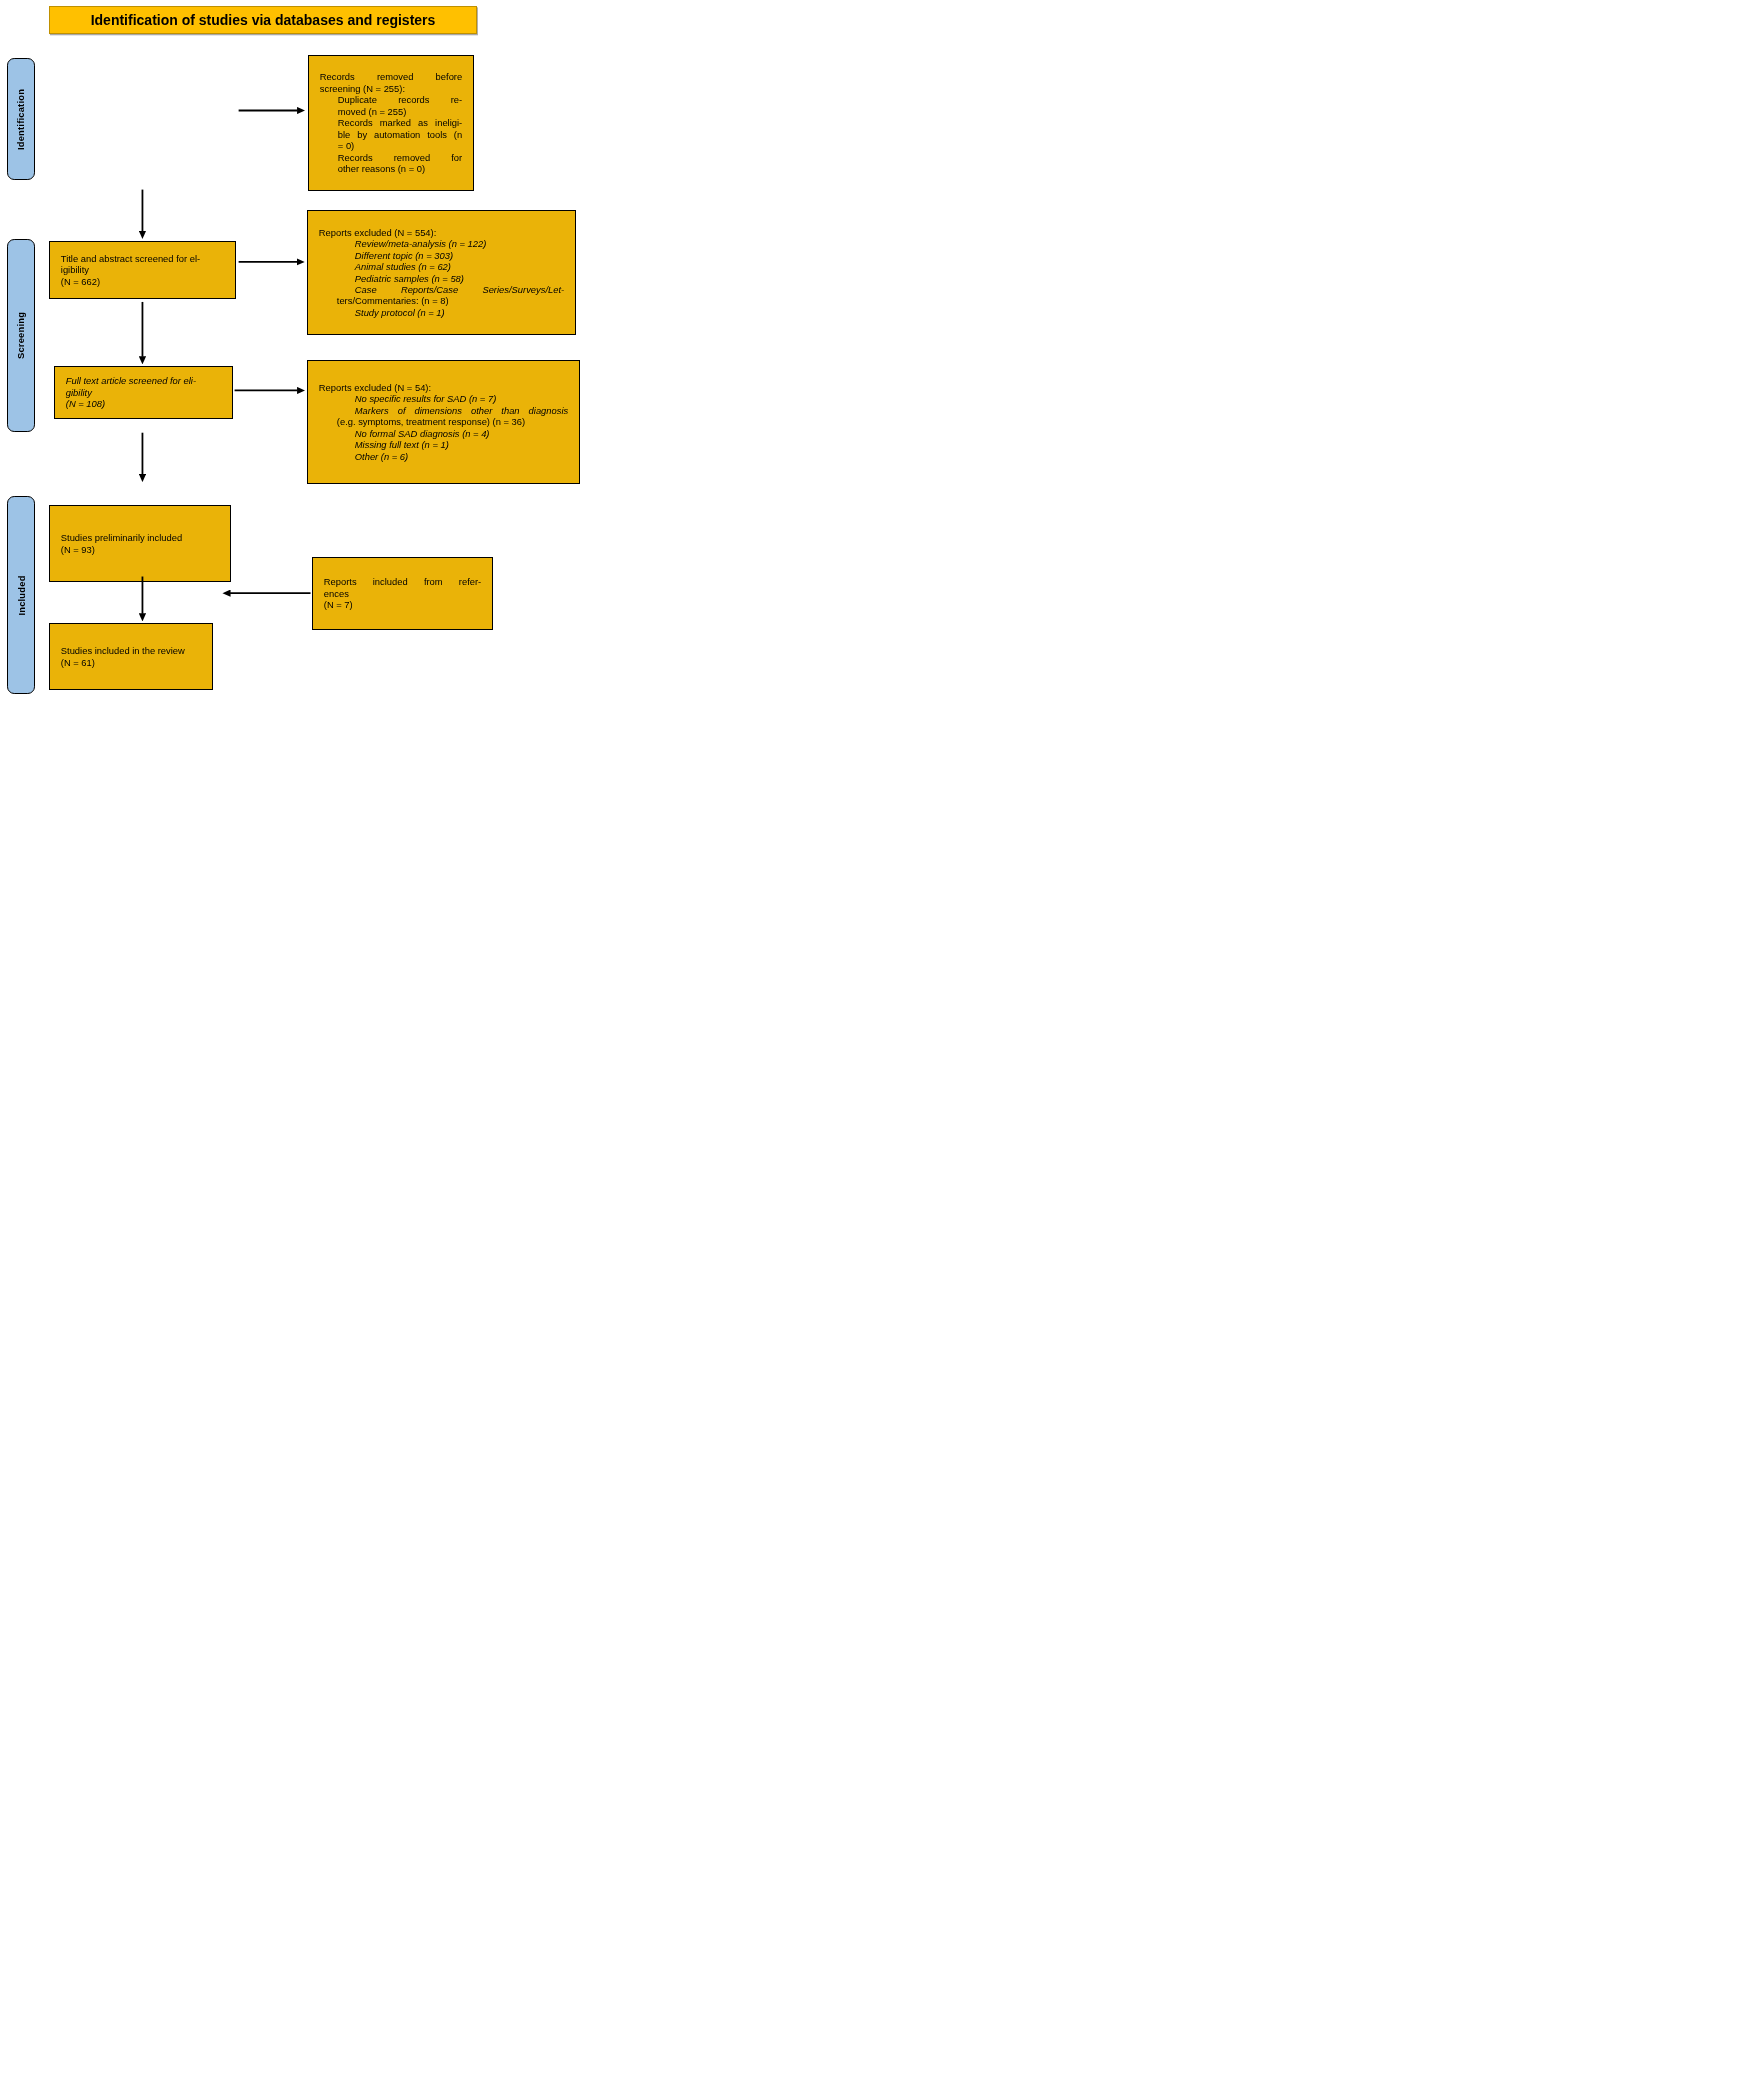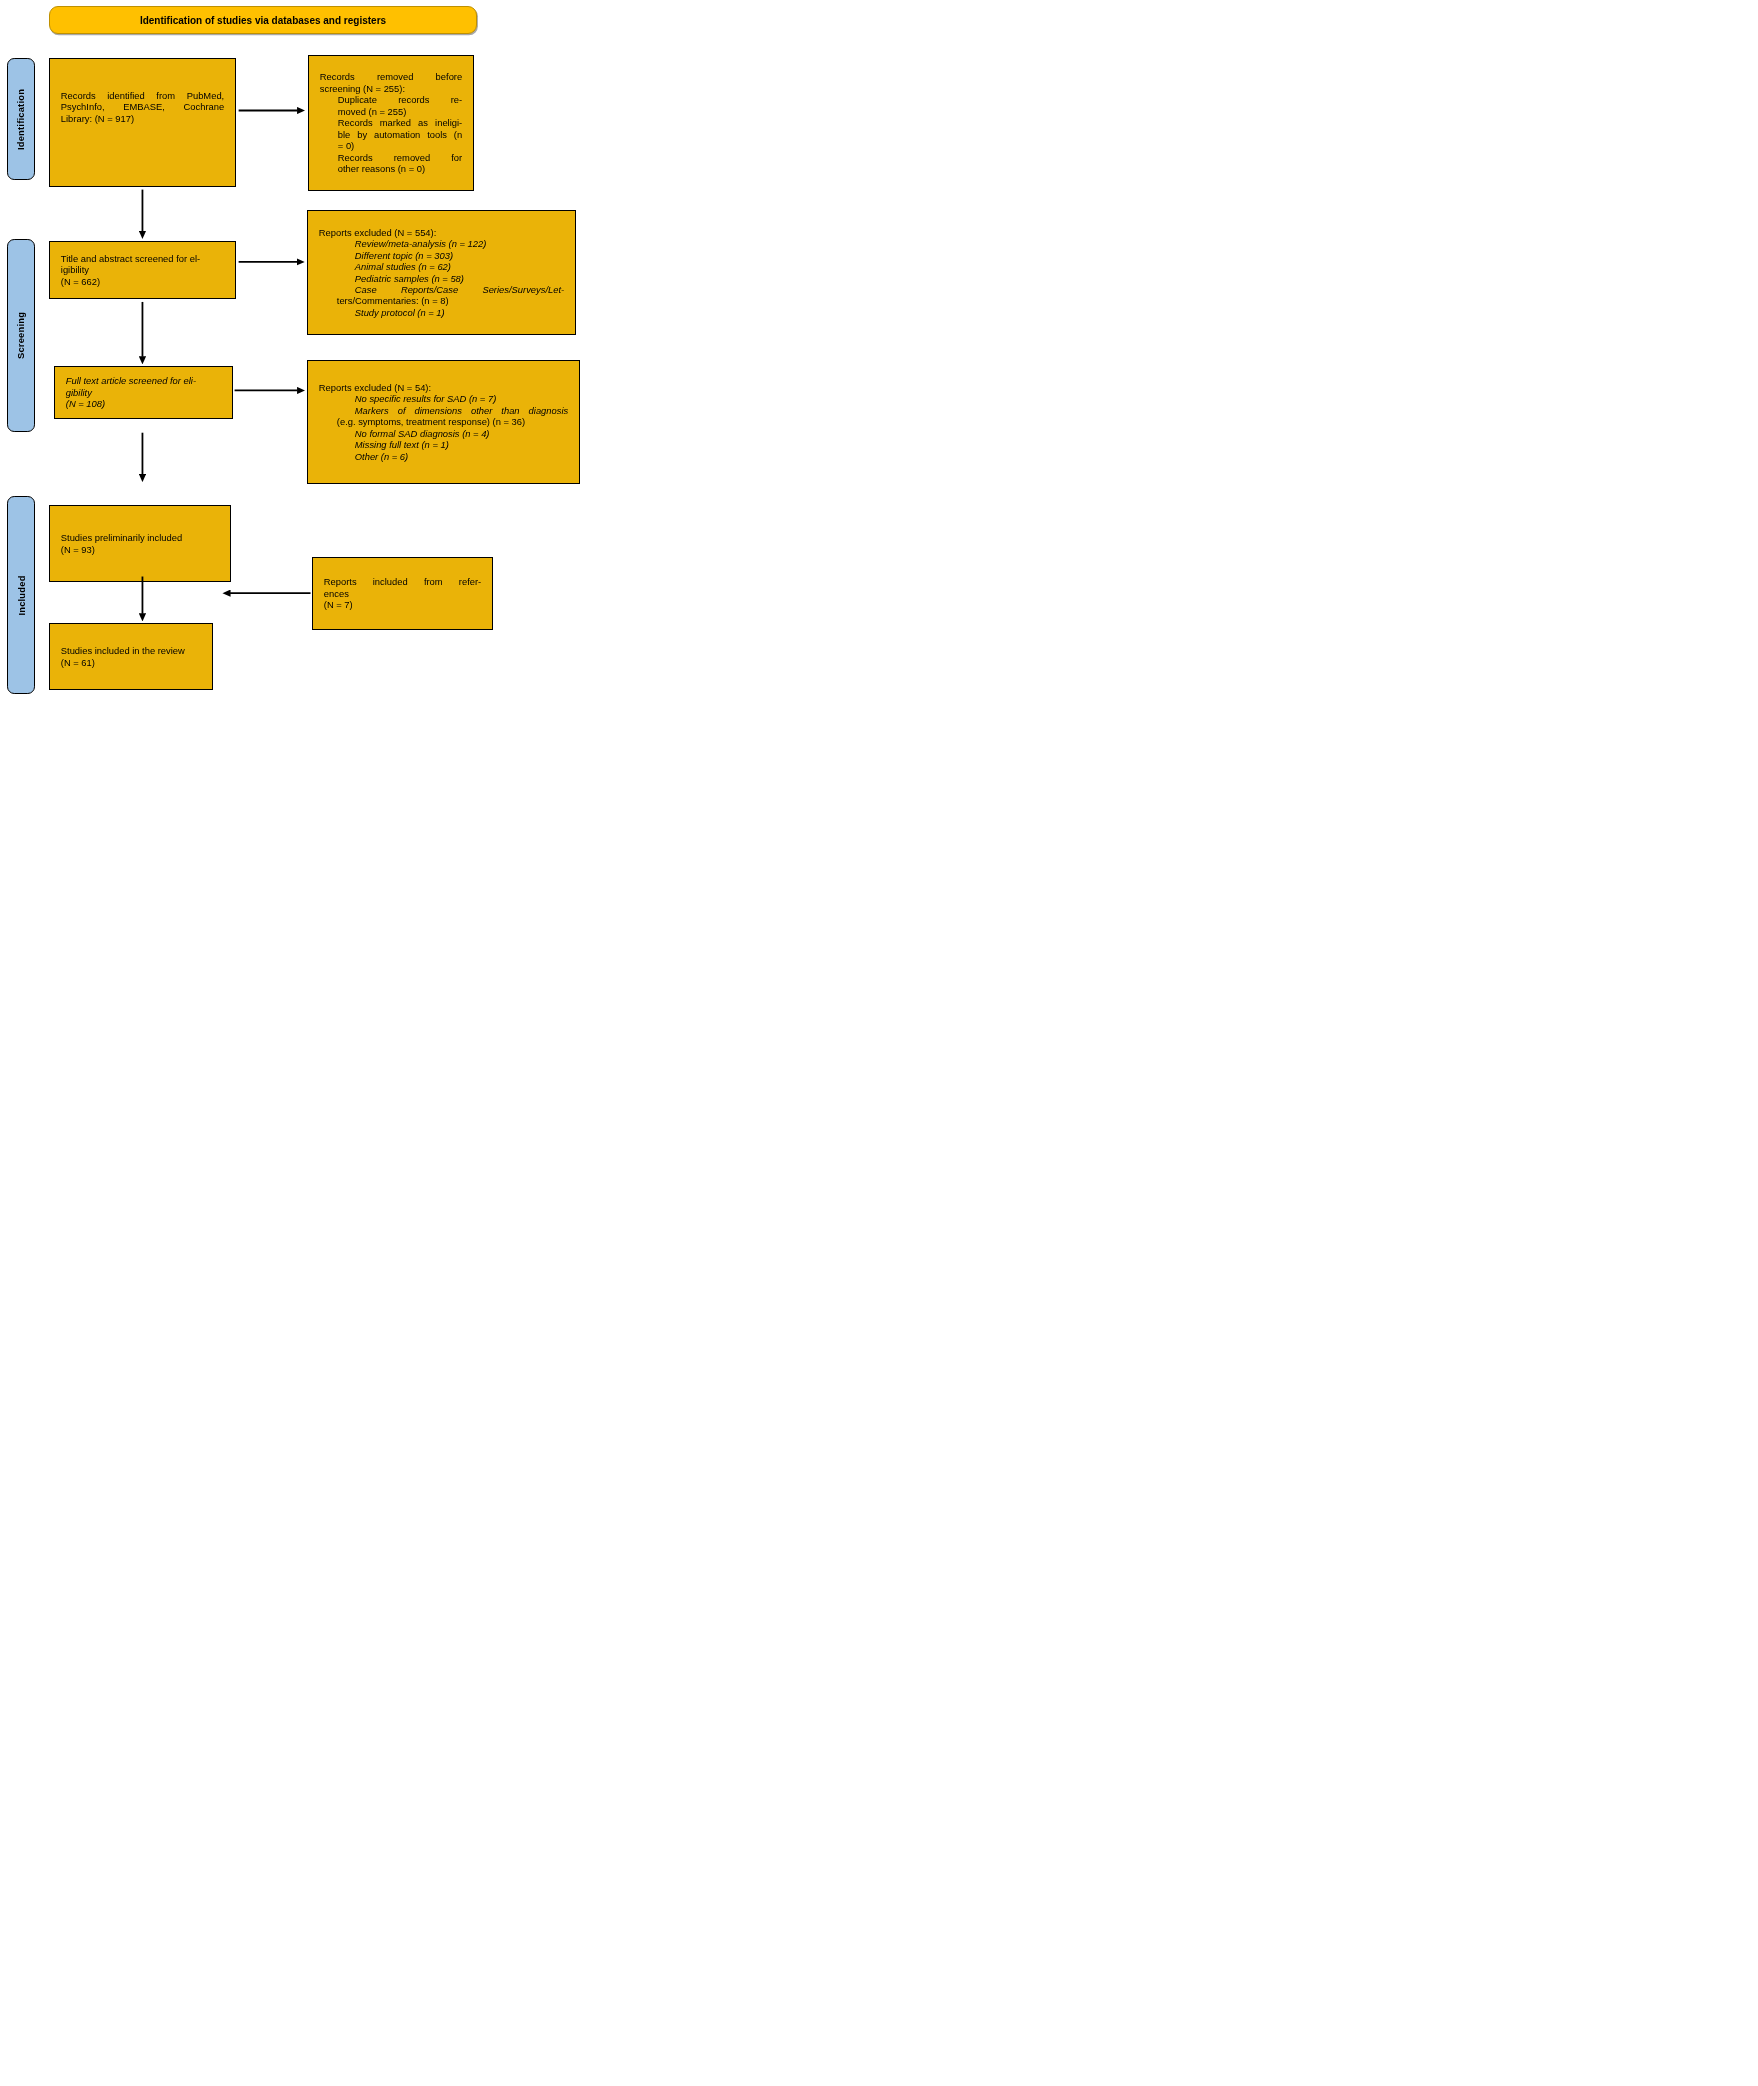--- a/index.html
+++ b/index.html
@@ -2,24 +2,24 @@
 <html style="font-size:7.2px"><head>
 <meta charset="utf-8">
 <style>
   html,body{margin:0;padding:0;background:#ffffff;}
   body{font-family:"Liberation Sans","DejaVu Sans",sans-serif;color:#000;}
   #stage-canvas{position:relative;width:586px;height:696px;background:#fff;overflow:hidden;}
 
   
   .banner{
     position:absolute;left:49px;top:6.3px;width:428px;height:28px;
-    background:#FFC000;border:1.3px solid #BF9000;border-radius:9px;
+    background:#FFC000;border:1.3px solid #BF9000;border-radius:0;
     box-shadow:0.9px 1.3px 0 #a8a8a8;
     display:flex;align-items:center;justify-content:center;
-    font-weight:bold;font-size:10px;box-sizing:border-box;
+    font-weight:bold;font-size:14px;box-sizing:border-box;
   }
 
   
   .stage{
     position:absolute;left:6.7px;width:28px;background:#9DC3E6;
     border:1.3px solid #000;border-radius:7.2px;box-sizing:border-box;
     display:flex;align-items:center;justify-content:center;
   }
   .stage span{
     transform:rotate(-90deg);white-space:nowrap;
@@ -67,25 +67,20 @@
   <div class="stage" id="stage-identification">
     <span>Identification</span>
   </div>
   <div class="stage" id="stage-screening">
     <span>Screening</span>
   </div>
   <div class="stage" id="stage-included">
     <span>Included</span>
   </div>
 
-  <div class="fbox" id="box-records-identified">
-    <div class="ln jl">Records identified from PubMed,</div>
-    <div class="ln jl">PsychInfo, EMBASE, Cochrane</div>
-    <div class="ln">Library: (N = 917)</div>
-  </div>
 
   <div class="fbox" id="box-records-removed">
     <div class="ln jl">Records removed before</div>
     <div class="ln">screening (N = 255):</div>
     <div class="ln jl ind1">Duplicate records re-</div>
     <div class="ln ind1">moved (n = 255)</div>
     <div class="ln jl ind1">Records marked as ineligi-</div>
     <div class="ln jl ind1">ble by automation tools (n</div>
     <div class="ln ind1">= 0)</div>
     <div class="ln jl ind1">Records removed for</div>

